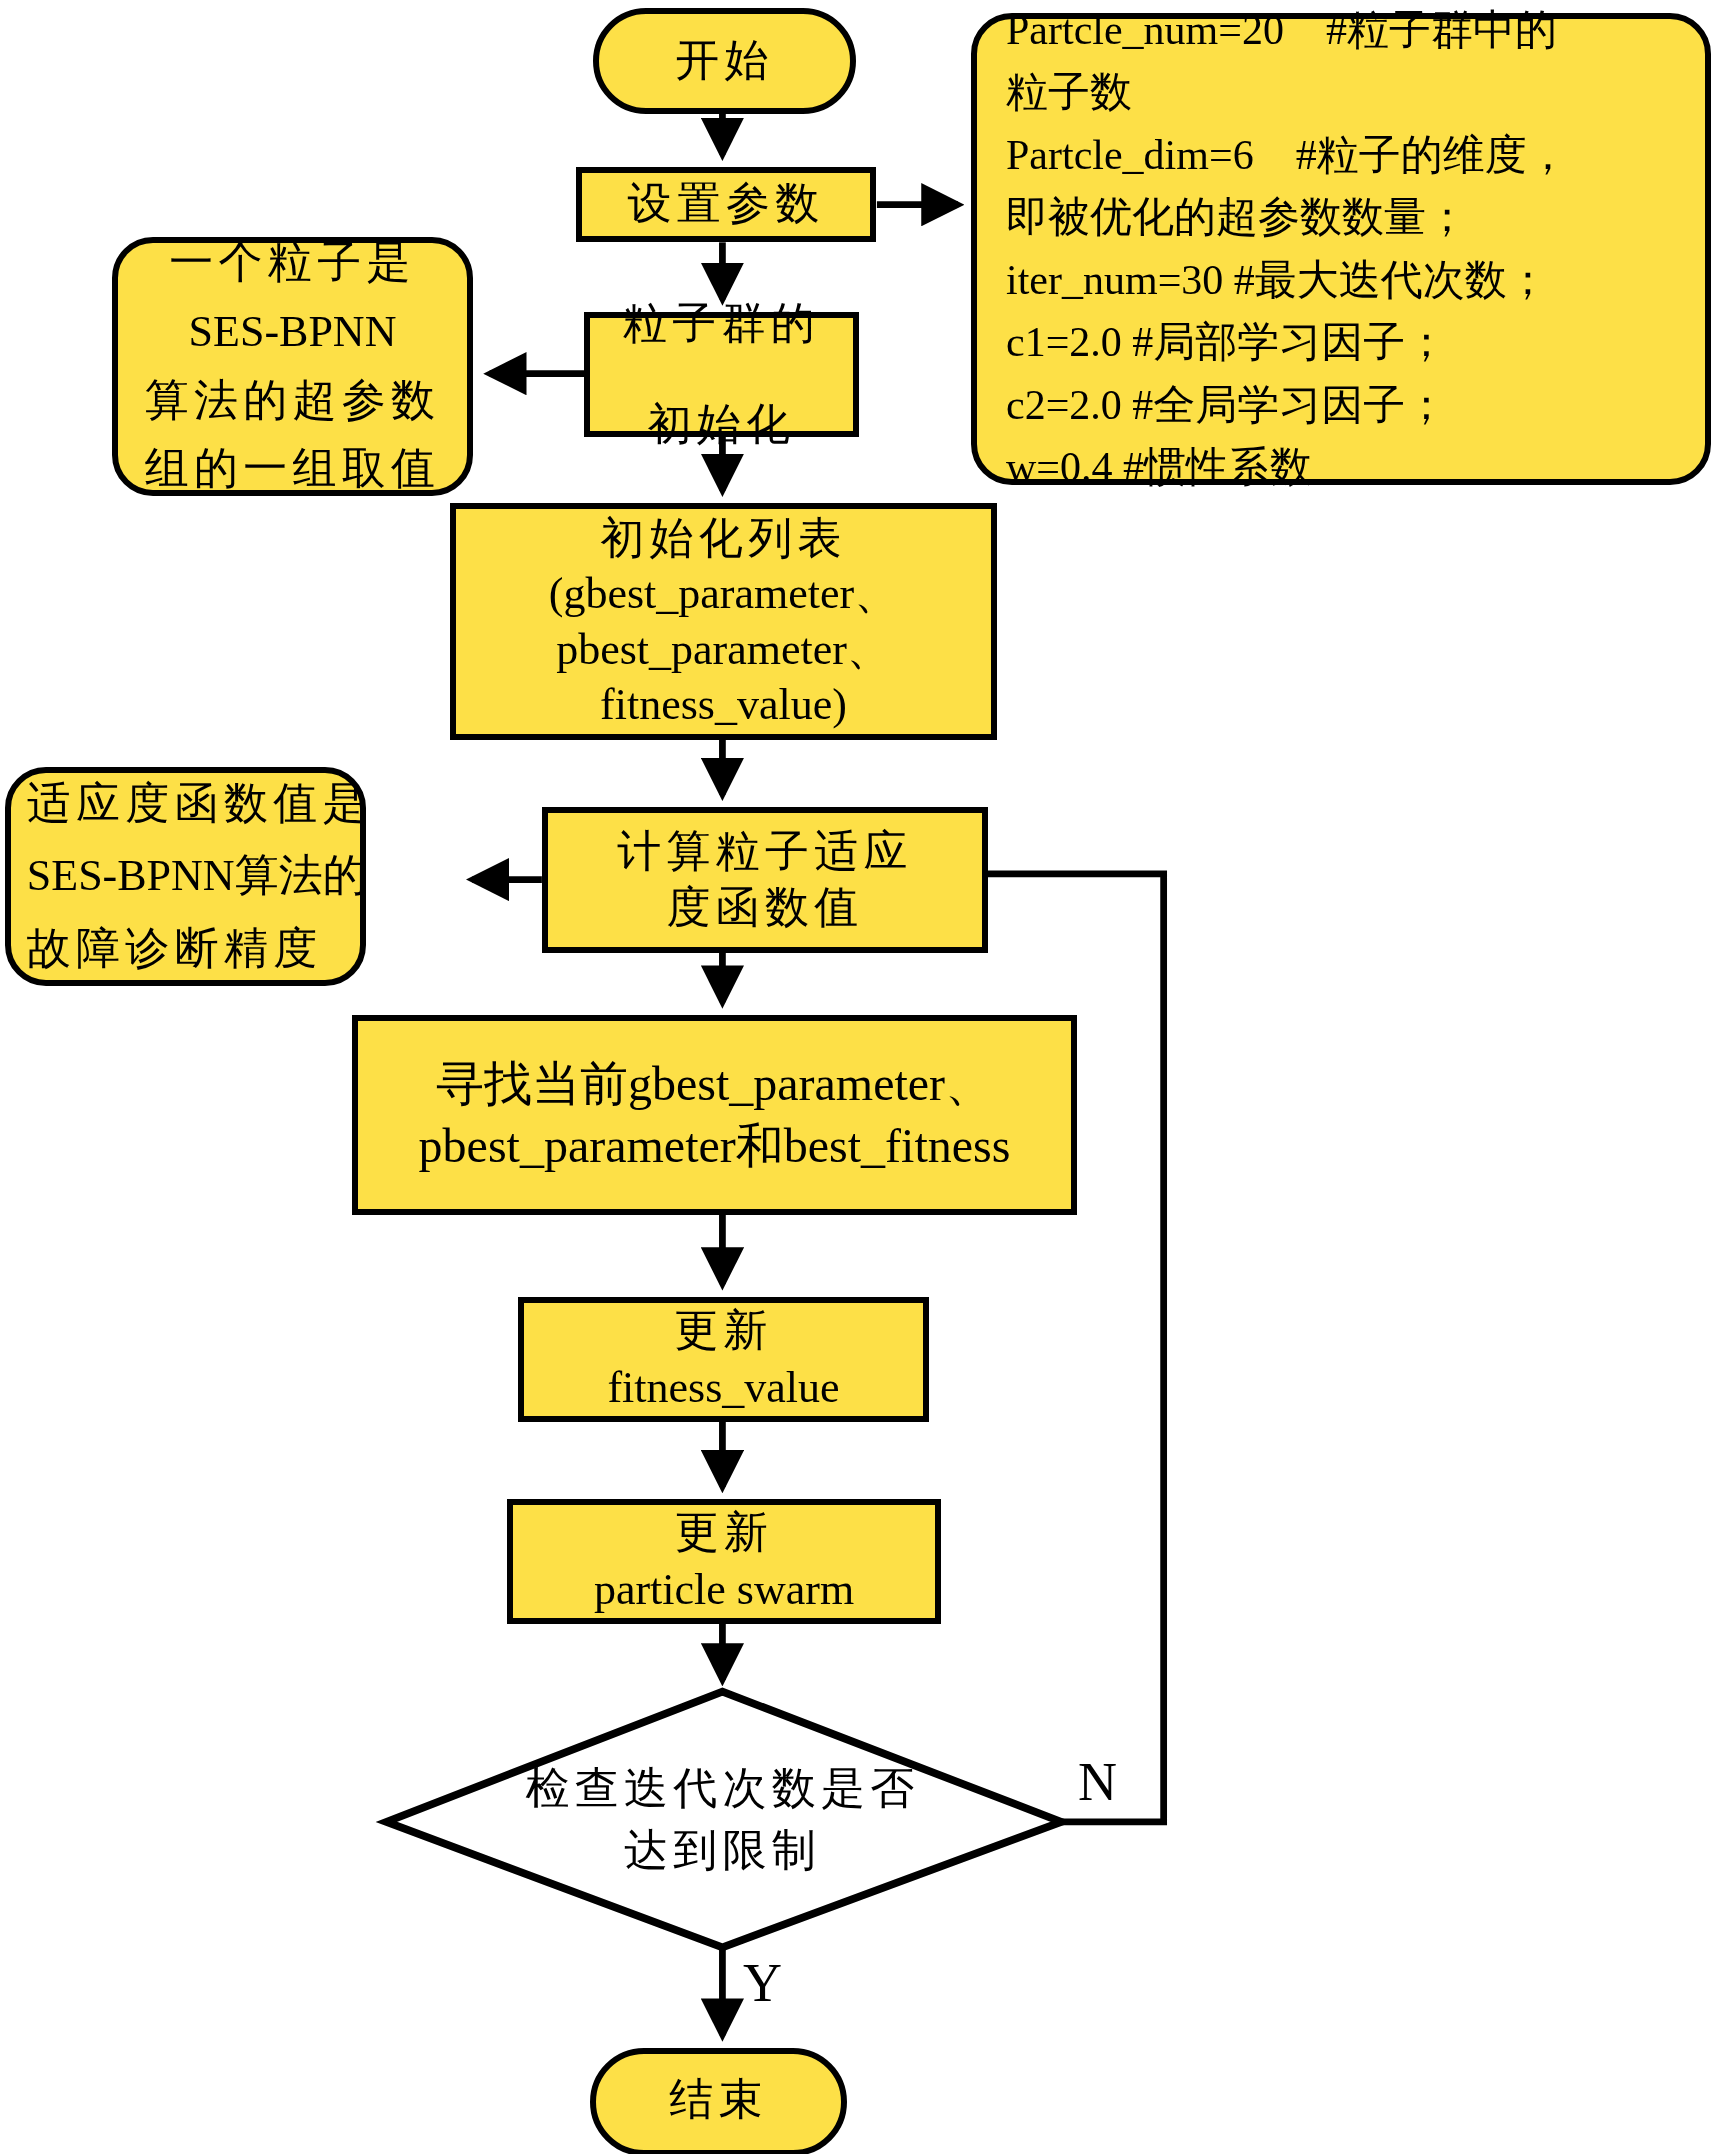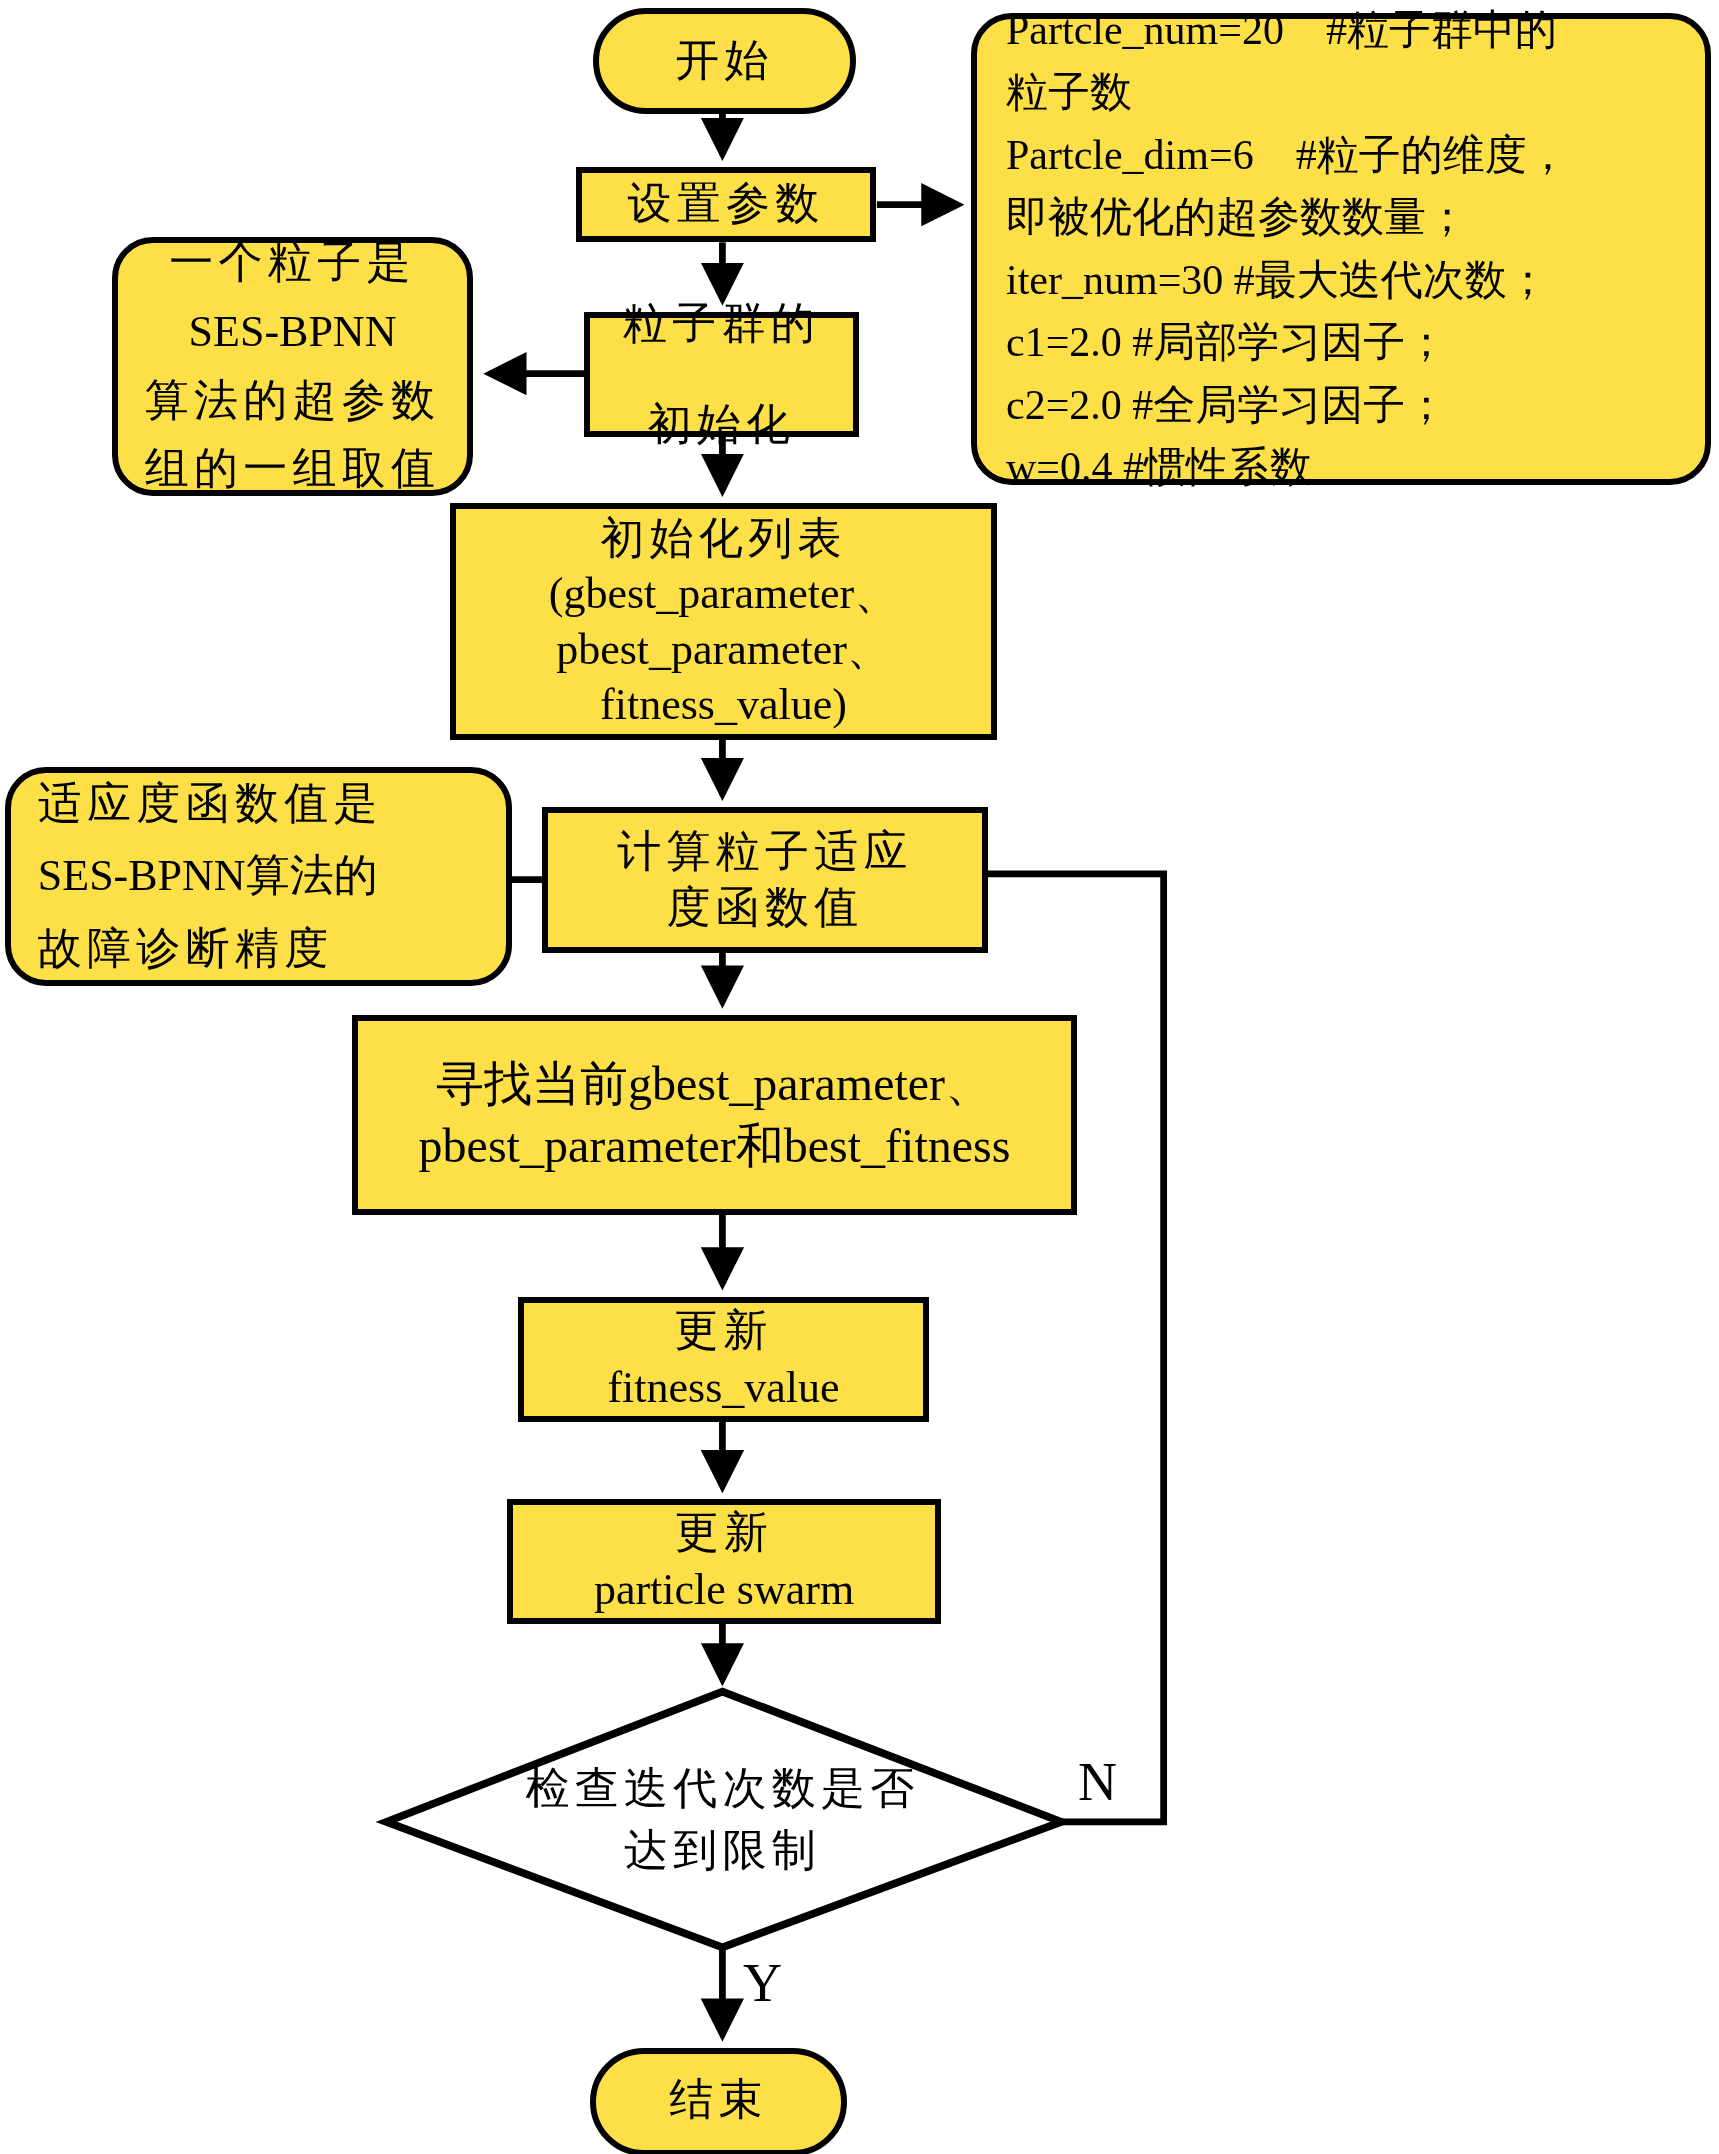--- a/index.html
+++ b/index.html
@@ -92,21 +92,21 @@
     <div class="ln zh">初始化</div>
   </div>
 
   <div class="box f46" style="left:450px;top:503px;width:547px;height:237px;line-height:1.26;">
     <div class="ln zh">初始化列表</div>
     <div class="ln">(gbest_parameter、</div>
     <div class="ln">pbest_parameter、</div>
     <div class="ln">fitness_value)</div>
   </div>
 
-  <div class="box note f46 left-align" style="left:4.8px;top:767px;width:507px;height:219px;padding-left:27px;line-height:1.42;">
+  <div class="box note f46 left-align" style="left:4.8px;top:767px;width:361px;height:219px;padding-left:16px;line-height:1.42;">
     <div class="ln zh">适应度函数值是</div>
     <div class="ln">SES-BPNN算法的</div>
     <div class="ln zh">故障诊断精度</div>
   </div>
 
   <div class="box f46" style="left:542px;top:807px;width:446px;height:146px;">
     <div class="ln zh">计算粒子适应</div>
     <div class="ln zh">度函数值</div>
   </div>
 

